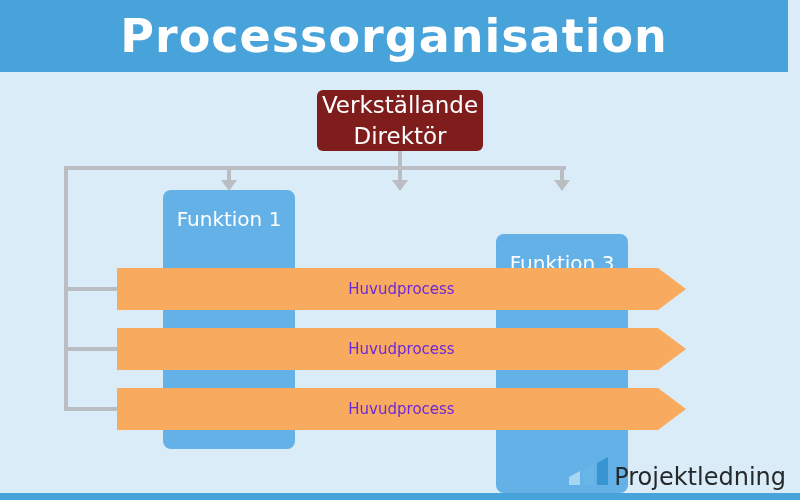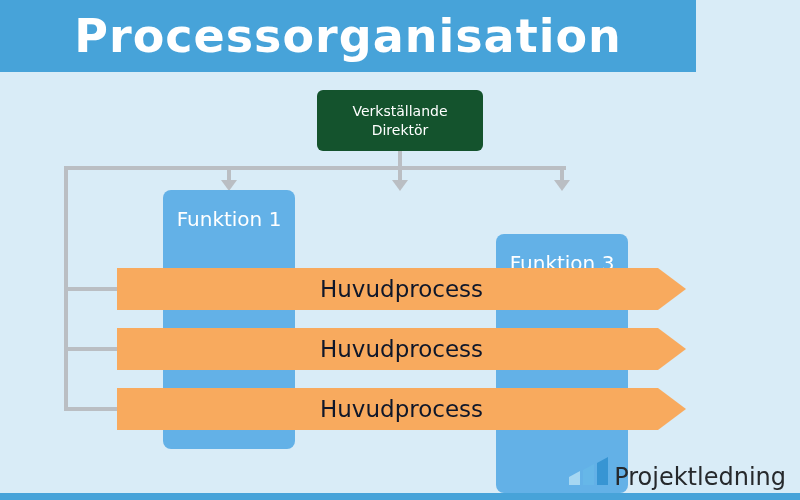--- a/index.html
+++ b/index.html
@@ -3,30 +3,30 @@
 <meta charset="utf-8">
 <style>
   html,body { margin:0; padding:0; }
   .page {
     position:relative; width:800px; height:500px; overflow:hidden;
     background:#d9ecf7;
     font-family:"DejaVu Sans", "Liberation Sans", sans-serif;
   }
   
   .header {
-    position:absolute; top:0; left:0; width:696px; height:72px;
+    position:absolute; top:0; left:0; width:788px; height:72px;
     background:#47a3d9; display:flex; align-items:center; justify-content:center;
   }
   .title { color:#ffffff; font-size:46px; font-weight:bold; letter-spacing:1px; }
 
   
   .ceo {
     position:absolute; left:317px; top:90px; width:166px; height:61px;
-    background:#14532d; border-radius:6px; box-sizing:border-box;
-    color:#ffffff; font-size:14px; line-height:1.32; text-align:center;
+    background:#7f1d1d; border-radius:6px; box-sizing:border-box;
+    color:#ffffff; font-size:23px; line-height:1.32; text-align:center;
     display:flex; align-items:center; justify-content:center; padding:0 8px;
     z-index:3;
   }
 
   
   .cline { position:absolute; background:#babec3; z-index:0; }
   .stem-root   { left:398px; top:151px; width:4px; height:30px; }
   .hline       { left:64px;  top:166px; width:502px; height:4px; }
   .vline-left  { left:64px;  top:166px; width:4px; height:245px; }
   .stem-f1     { left:227px; top:170px; width:4px; height:11px; }
@@ -53,21 +53,21 @@
   .col-2 { left:334px; }
   .col-3 { left:496px;margin-top:44px; }
   .col .col-label { margin-top:17px; }
 
   
   .parrow {
     position:absolute; left:117px; width:569px; height:42px;
     background:#f8aa5e; z-index:2;
     clip-path:polygon(0 0, 541px 0, 569px 50%, 541px 100%, 0 100%);
     display:flex; align-items:center; justify-content:center;
-    color:#0f172a; font-size:23px;
+    color:#6d28d9; font-size:15px;
   }
   .pa-1 { top:268px; } .pa-2 { top:328px; } .pa-3 { top:388px; }
 
   
   .logo {
     position:absolute; right:14px; bottom:11px; z-index:4;
     display:flex; align-items:flex-end; gap:5px;justify-content:space-between;
   }
   .logo-text { color:#26292c; font-size:24px; line-height:1; }
 

